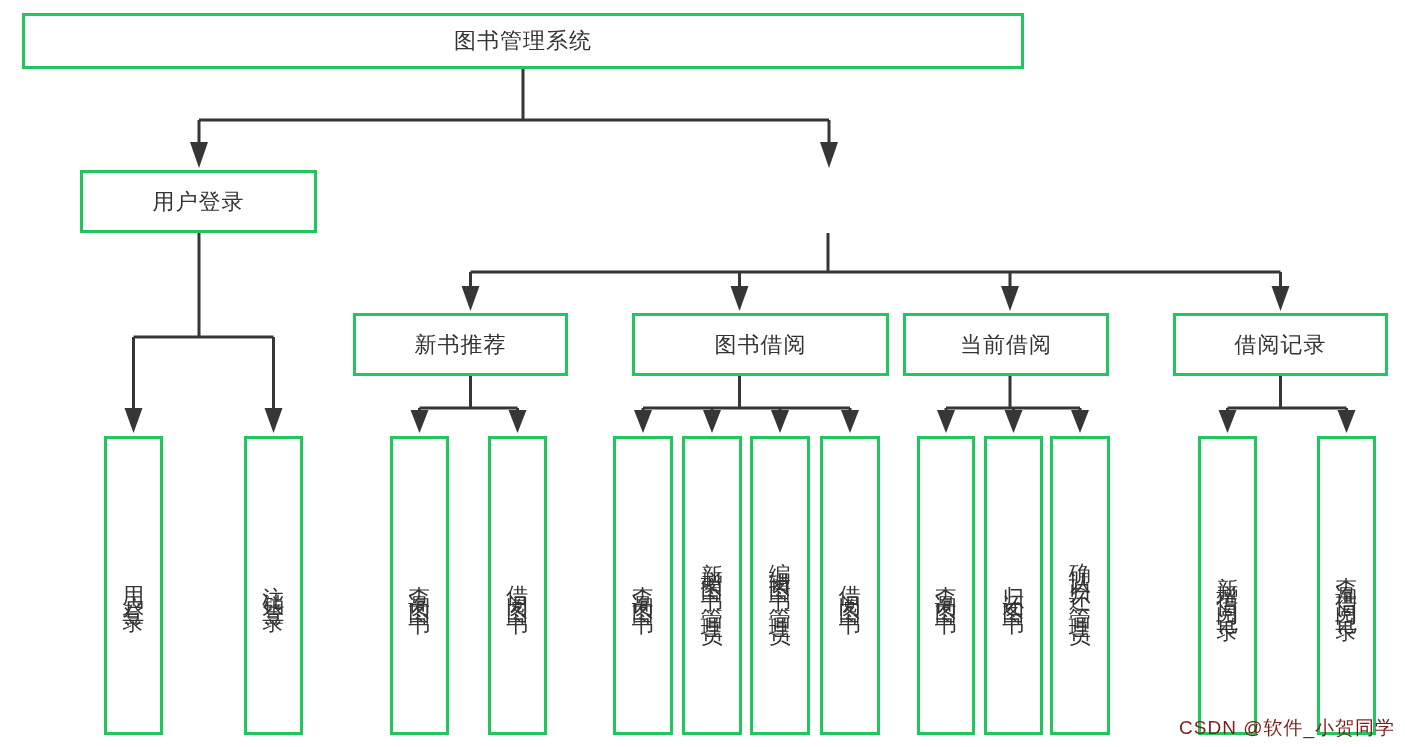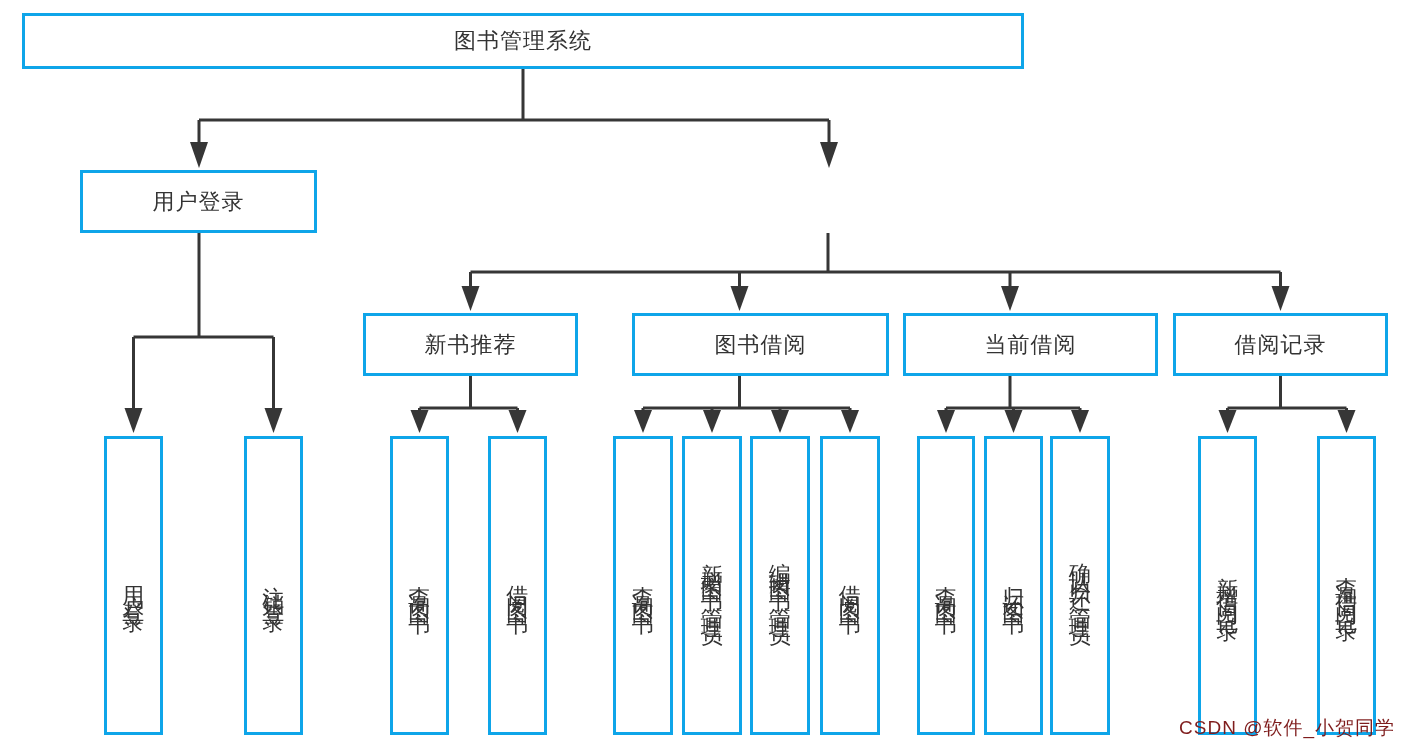--- a/index.html
+++ b/index.html
@@ -5,21 +5,21 @@
   html,body { margin:0; padding:0; background:#ffffff; }
   .canvas {
     position:relative; width:1405px; height:747px; background:#ffffff;
     font-family:"Liberation Sans","DejaVu Sans",sans-serif; overflow:hidden;
   }
   .wires { position:absolute; left:0; top:0; width:1405px; height:747px; }
   .wires path { stroke:#363636; stroke-width:3; fill:none; }
   .wires polygon { fill:#363636; stroke:none; }
   .node {
     position:absolute; box-sizing:border-box; background:#ffffff;
-    border:3px solid #0ea5e9; display:flex; align-items:center; justify-content:center;
+    border:3px solid #22c55e; display:flex; align-items:center; justify-content:center;
     color:#333333; font-size:22px;
   }
   .hlabel { letter-spacing:1px; white-space:nowrap; }
   .leaf span {
     writing-mode:vertical-lr; text-orientation:mixed;
     letter-spacing:9px; line-height:1.25; white-space:nowrap;
   }
   .watermark {
     position:absolute; right:10px; bottom:6px; color:#7f1d1d;
     font-size:19px; letter-spacing:1px; white-space:nowrap;
@@ -74,27 +74,27 @@
   </svg>
 
   <div class="node" style="left:22px;top:13px;width:1002px;height:56px">
     <span class="hlabel">图书管理系统</span>
   </div>
 
   <div class="node" style="left:80px;top:170px;width:237px;height:63px">
     <span class="hlabel">用户登录</span>
   </div>
 
-  <div class="node" style="left:363px;top:313px;width:215px;height:63px">
+  <div class="node" style="left:353px;top:313px;width:215px;height:63px">
     <span class="hlabel">新书推荐</span>
   </div>
   <div class="node" style="left:632px;top:313px;width:257px;height:63px">
     <span class="hlabel">图书借阅</span>
   </div>
-  <div class="node" style="left:903px;top:313px;width:255px;height:63px">
+  <div class="node" style="left:903px;top:313px;width:206px;height:63px">
     <span class="hlabel">当前借阅</span>
   </div>
   <div class="node" style="left:1173px;top:313px;width:215px;height:63px">
     <span class="hlabel">借阅记录</span>
   </div>
 
   <div class="node leaf" style="left:104px;top:436px;width:59px;height:299px">
     <span>用户登录</span>
   </div>
   <div class="node leaf" style="left:244px;top:436px;width:59px;height:299px">

